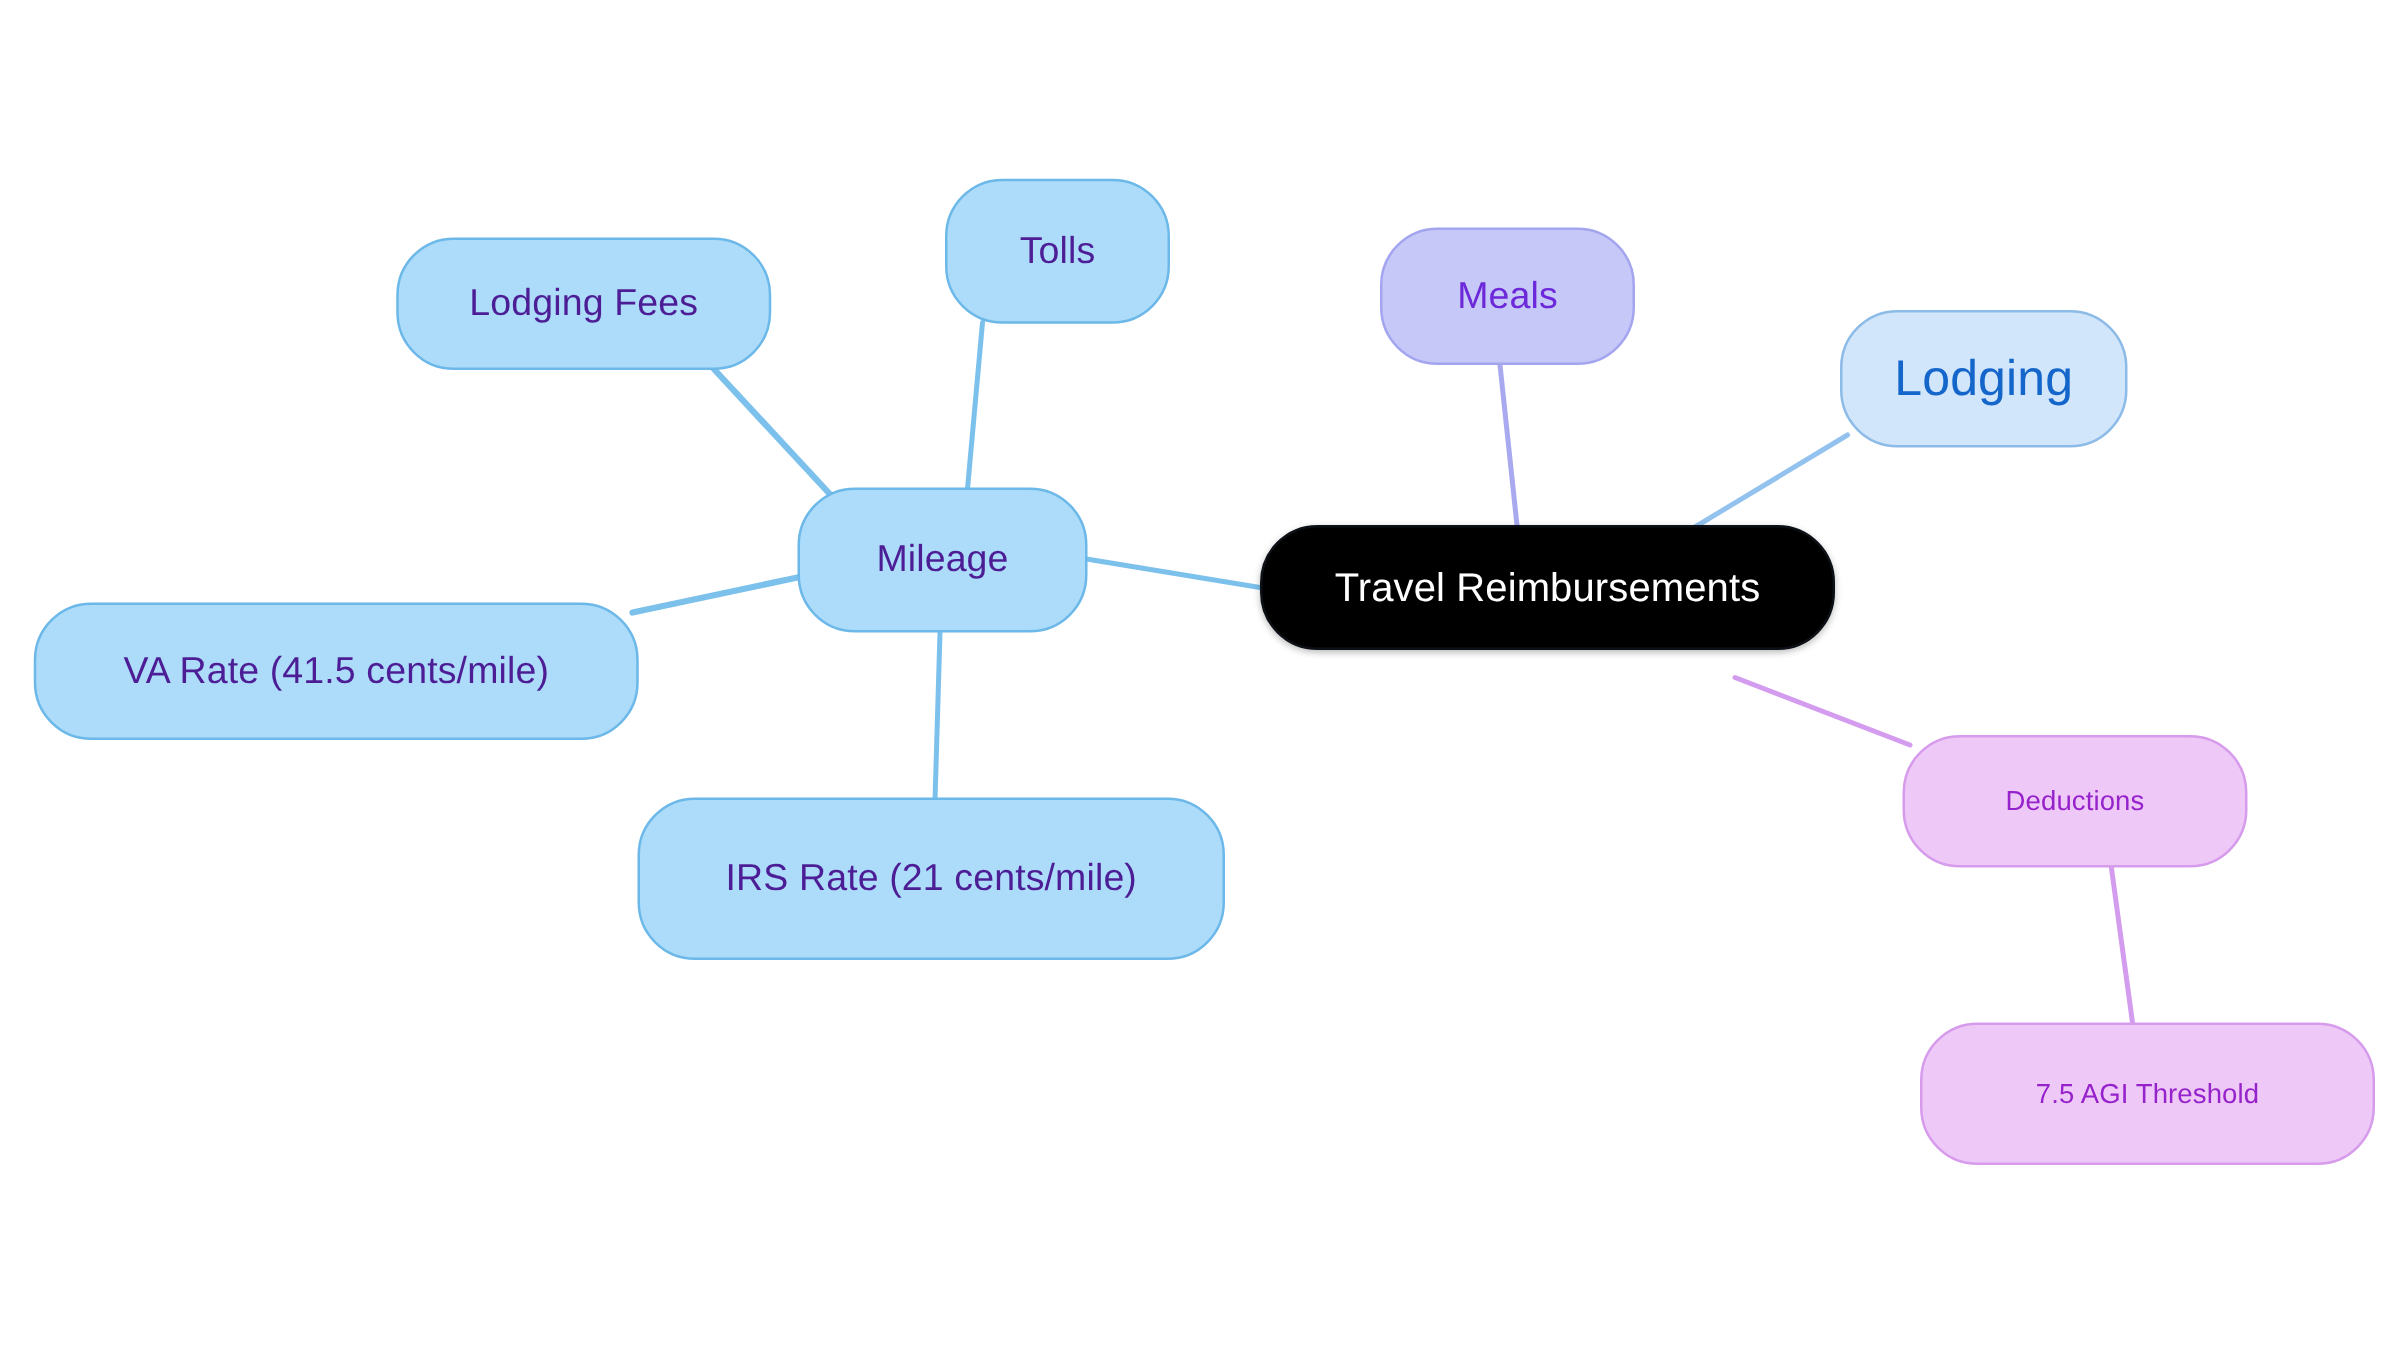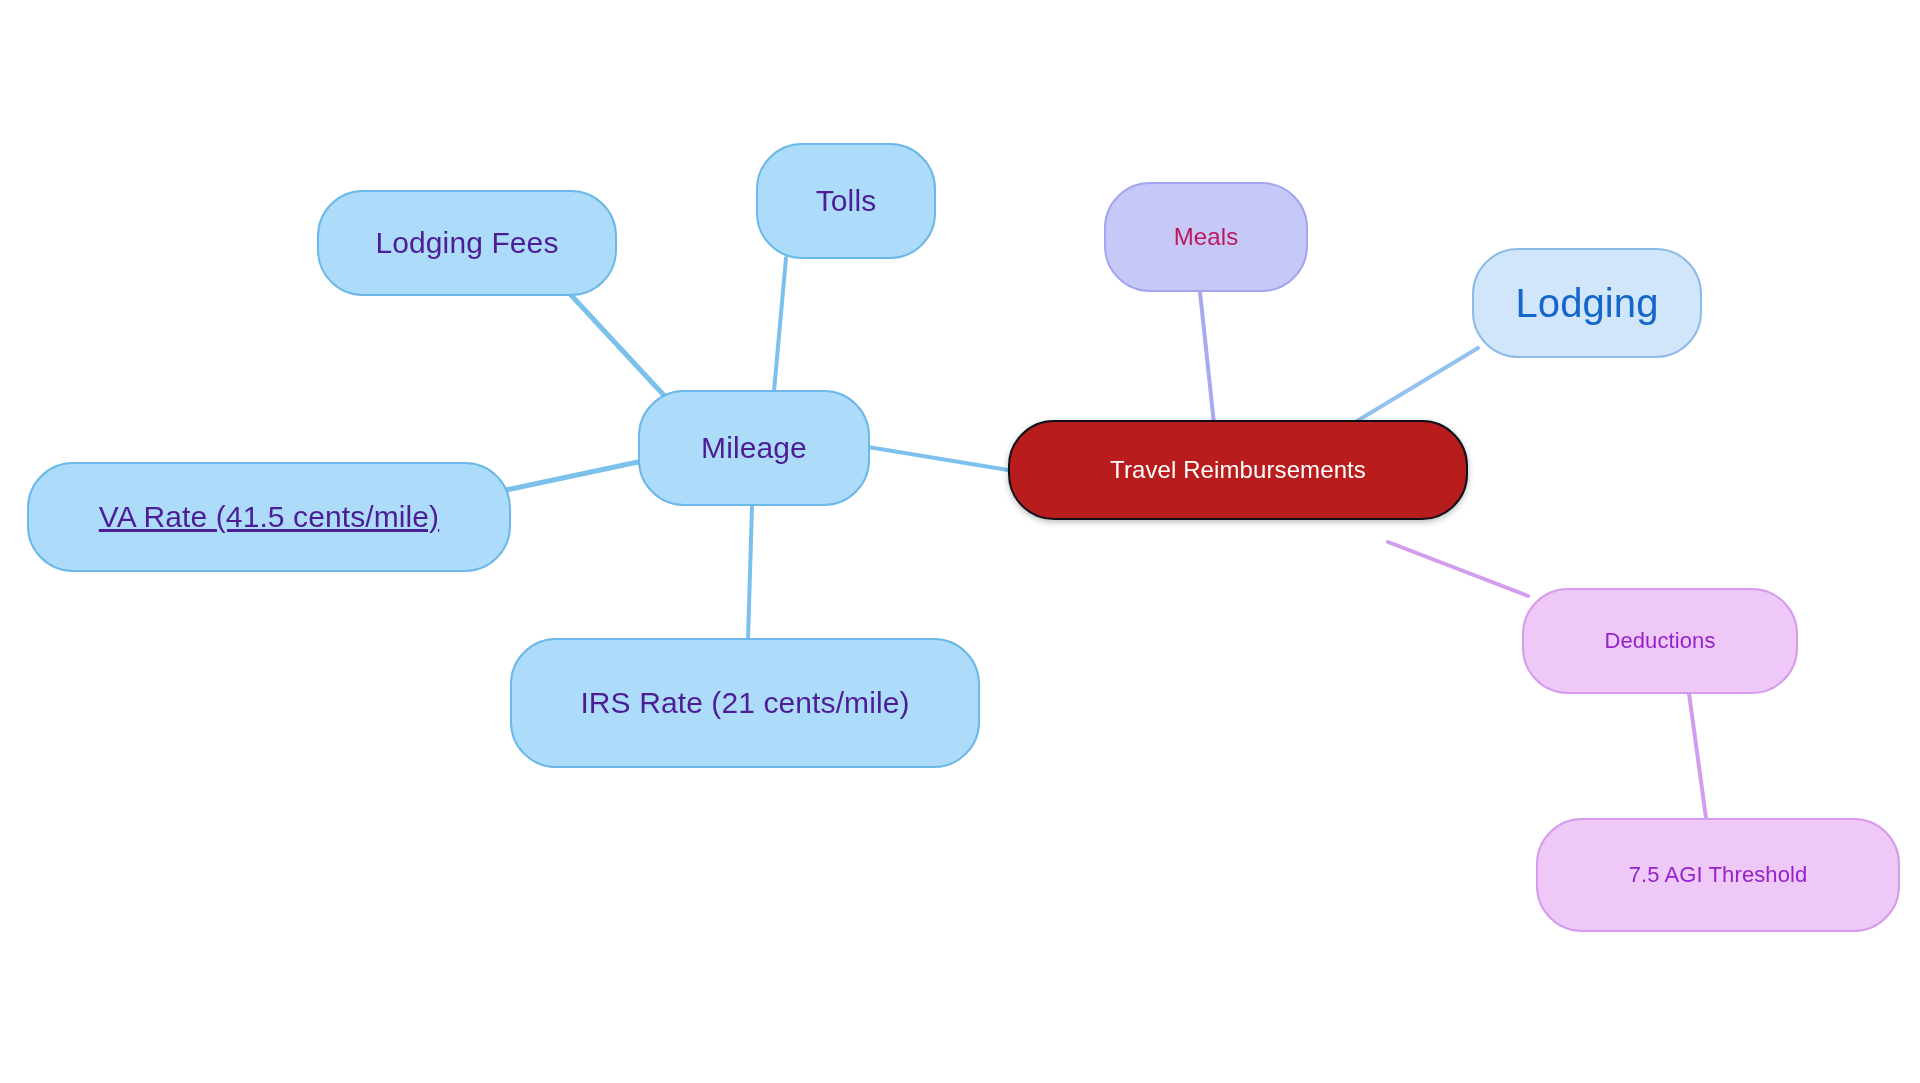--- a/index.html
+++ b/index.html
@@ -33,25 +33,25 @@
     align-items: center;
     justify-content: center;
     text-align: center;
     border-style: solid;
     border-width: 2px;
     white-space: nowrap;
     letter-spacing: 0.1px;
   }
   
   .node-root {
-    background: #b91c1c;
+    background: #000000;
     border-color: #0d1117;
     color: #ffffff;
     border-radius: 46px;
-    font-size: 24px;
+    font-size: 32px;
     box-shadow: 0 2px 6px rgba(0,0,0,0.28);
   }
   
   .node-blue {
     background: #addcfb;
     border-color: #6cb8e8;
     color: #4c1d95;
     border-radius: 46px;
     font-size: 30px;
   }
@@ -60,23 +60,23 @@
     background: #d2e6fb;
     border-color: #8dbbe8;
     color: #1466cb;
     border-radius: 46px;
     font-size: 40px;
   }
   
   .node-periwinkle {
     background: #c6c8f8;
     border-color: #a3a6ef;
-    color: #be185d;
+    color: #6d28d9;
     border-radius: 46px;
-    font-size: 24px;
+    font-size: 30px;
   }
   
   .node-orchid {
     background: #eec9f7;
     border-color: #d79bec;
     color: #9622cb;
     border-radius: 46px;
     font-size: 22px;
   }
 </style>
@@ -115,21 +115,21 @@
   </div>
 
   <div class="node node-blue" style="left:317px; top:190px; width:300px; height:106px;">
     <span>Lodging Fees</span>
   </div>
 
   <div class="node node-blue" style="left:756px; top:143px; width:180px; height:116px;">
     <span>Tolls</span>
   </div>
 
-  <div class="node node-blue" style="left:27px; top:462px; width:484px; height:110px;text-decoration:underline;">
+  <div class="node node-blue" style="left:27px; top:482px; width:484px; height:110px;">
     <span>VA Rate (41.5 cents/mile)</span>
   </div>
 
   <div class="node node-blue" style="left:510px; top:638px; width:470px; height:130px;">
     <span>IRS Rate (21 cents/mile)</span>
   </div>
 
   <div class="node node-periwinkle" style="left:1104px; top:182px; width:204px; height:110px;">
     <span>Meals</span>
   </div>

